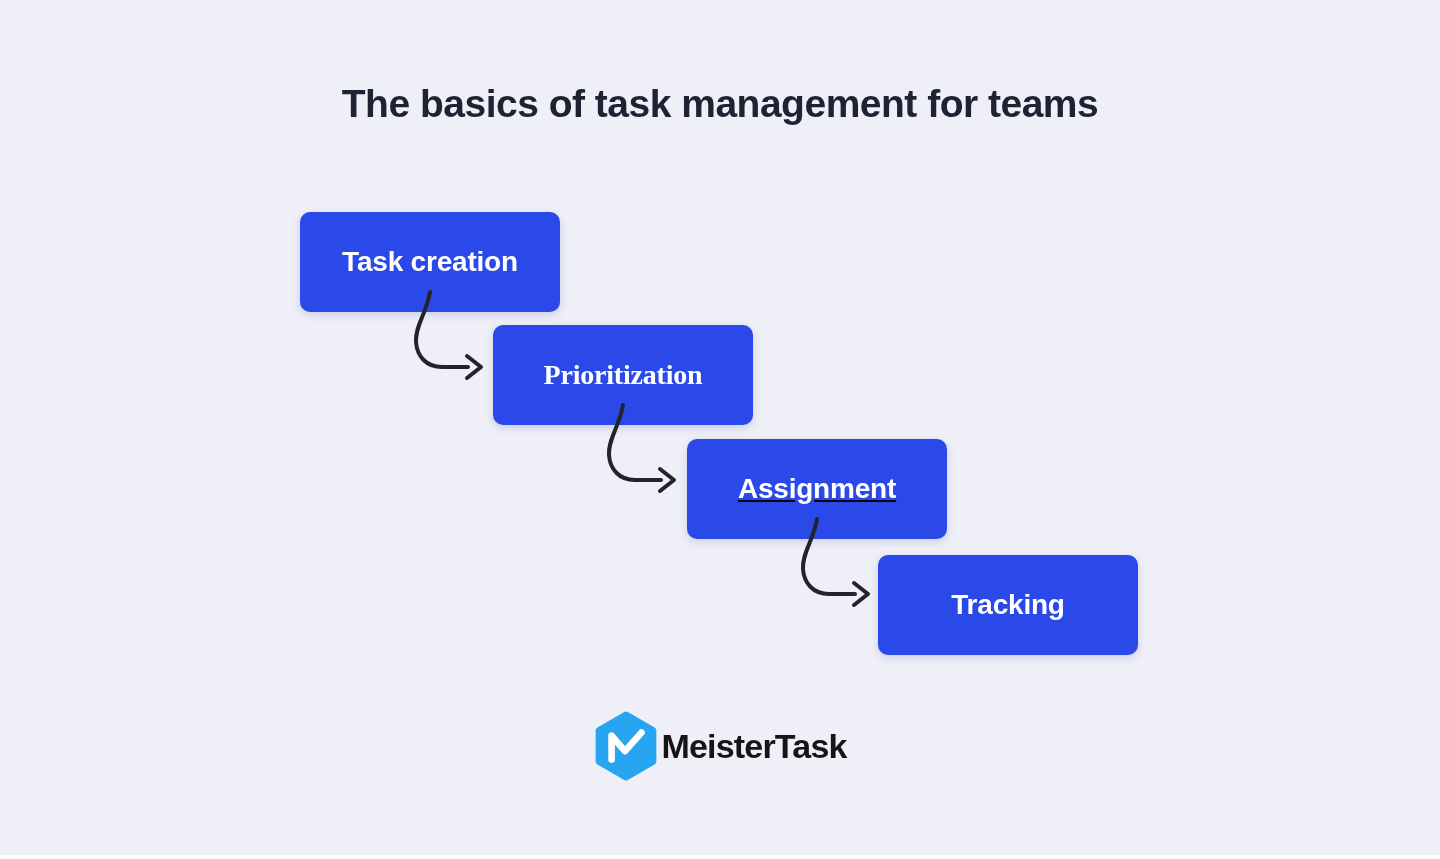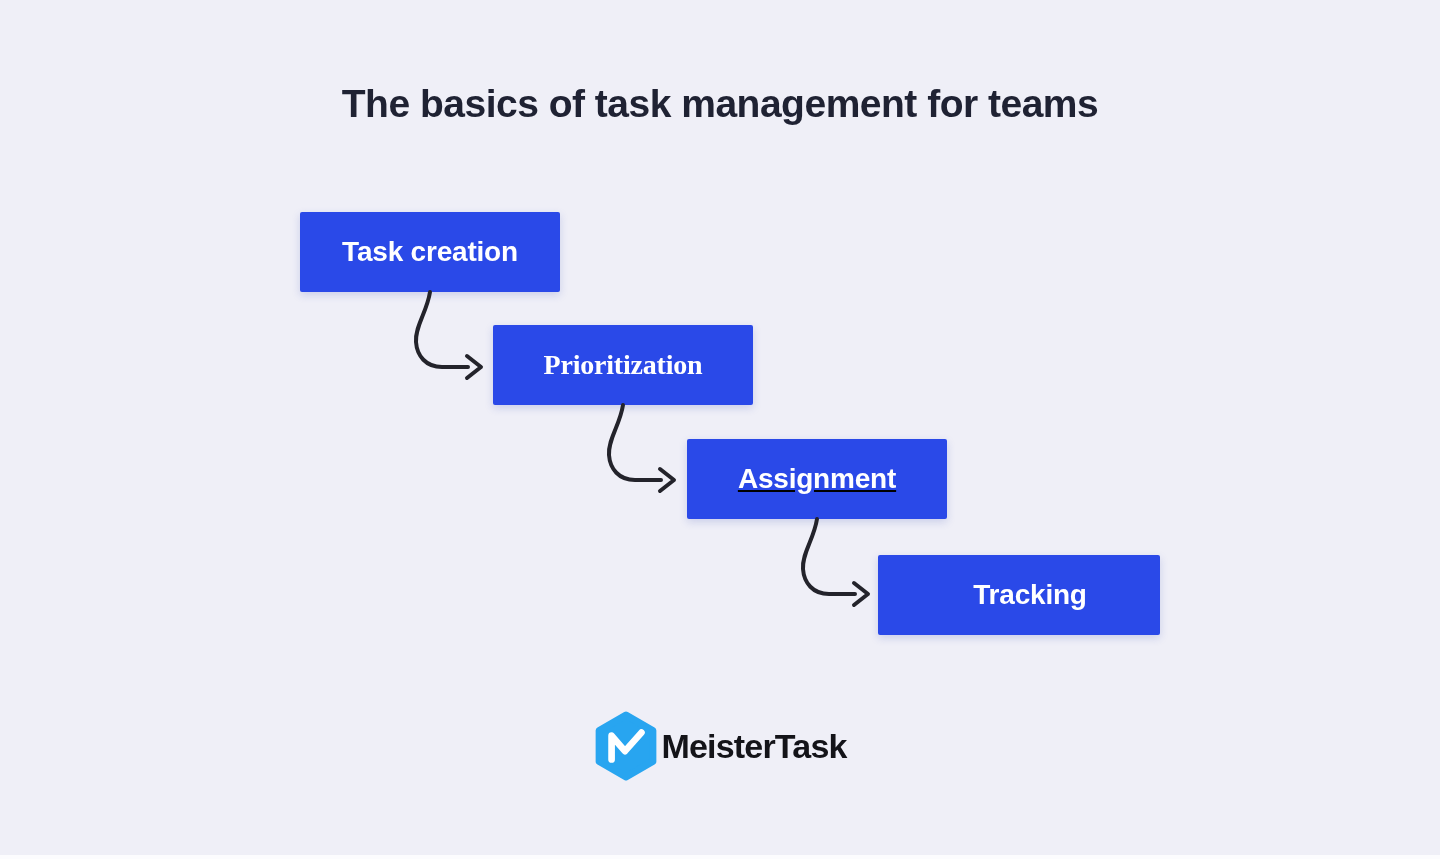--- a/index.html
+++ b/index.html
@@ -23,38 +23,38 @@
     margin: 0;
     text-align: center;
     font-size: 39px;
     font-weight: bold;
     letter-spacing: -0.5px;
     color: #1F2233;
   }
   .step-box {
     position: absolute;
     width: 260px;
-    height: 80px;
+    height: 100px;
     background: #2A49E8;
-    border-radius: 2px;
+    border-radius: 10px;
     display: flex;
     align-items: center;
     justify-content: center;
     box-shadow: 0 3px 8px rgba(40, 60, 180, 0.18);
   }
   .step-box span {
     color: #FFFFFF;
     font-size: 28px;
     font-weight: bold;
     letter-spacing: -0.2px;
   }
   .box-1 { left: 300px; top: 212px; }
   .box-2 { left: 493px; top: 325px; font-family: Liberation Serif, serif; }
   .box-3 { left: 687px; top: 439px; text-decoration: underline; }
-  .box-4 { left: 878px; top: 555px; padding-left: 22px; }
+  .box-4 { left: 878px; top: 555px; }
   .arrow {
     position: absolute;
     width: 80px;
     height: 100px;
   }
   .arrow-1 { left: 410px; top: 287px; }
   .arrow-2 { left: 603px; top: 400px; }
   .arrow-3 { left: 797px; top: 514px; }
   .brand {
     position: absolute;

